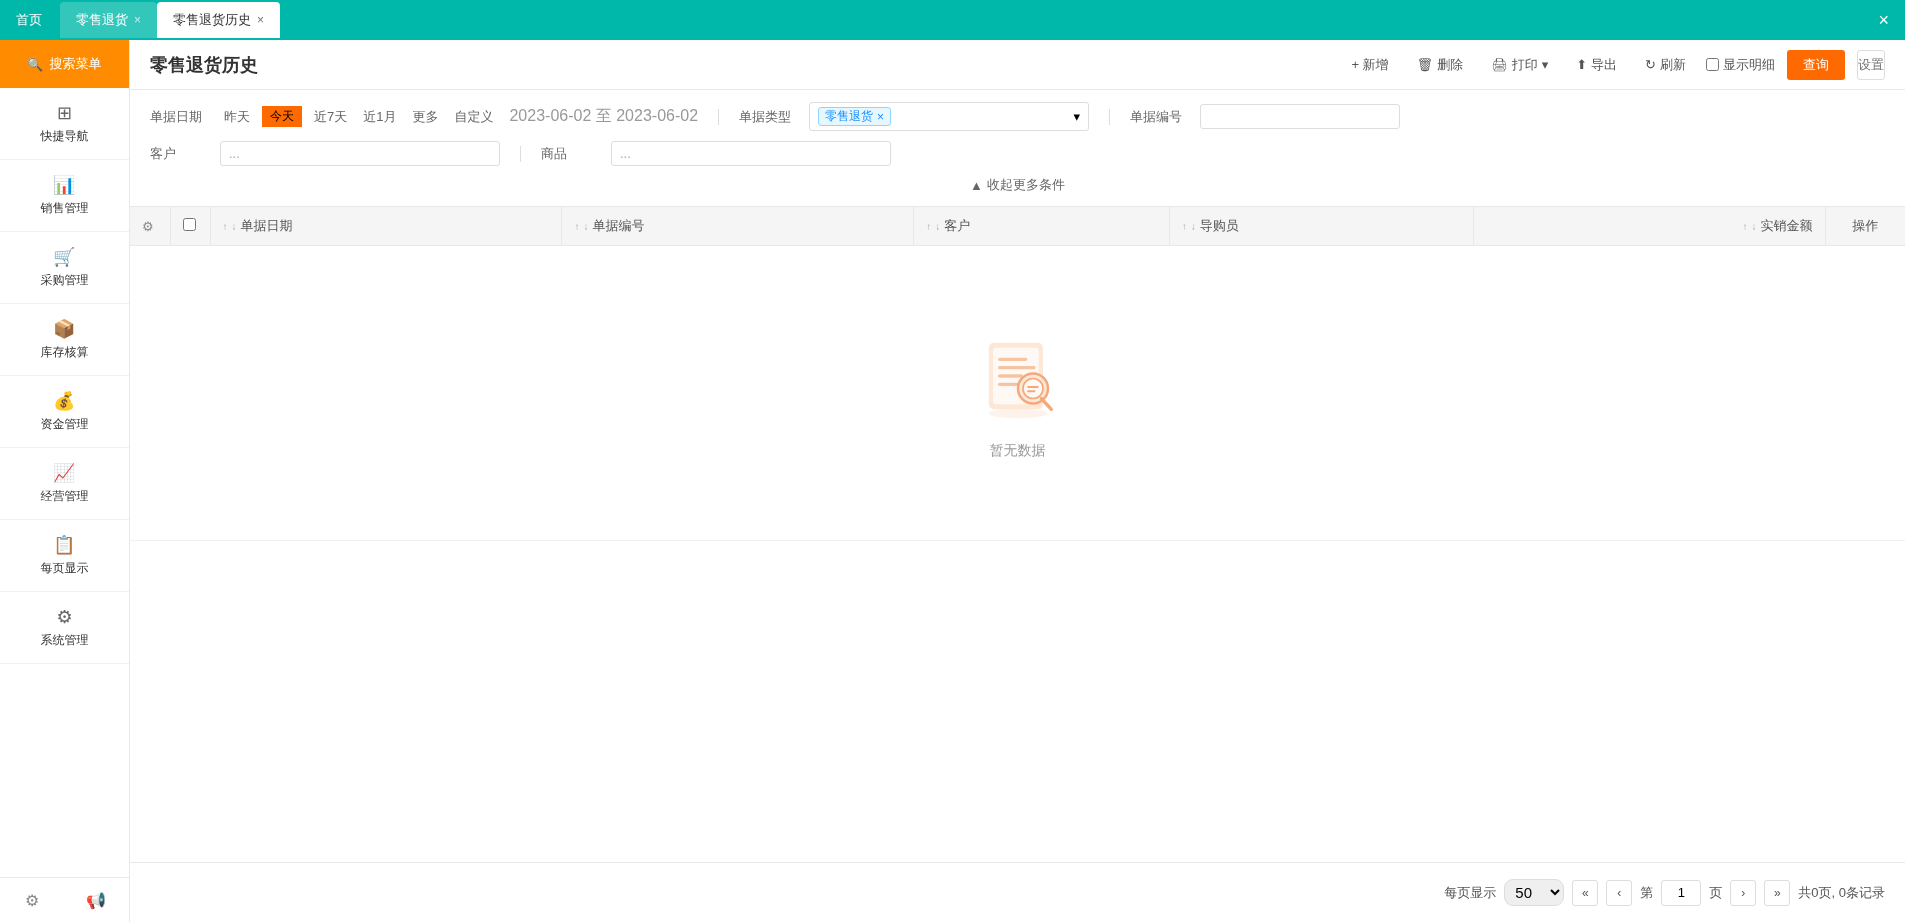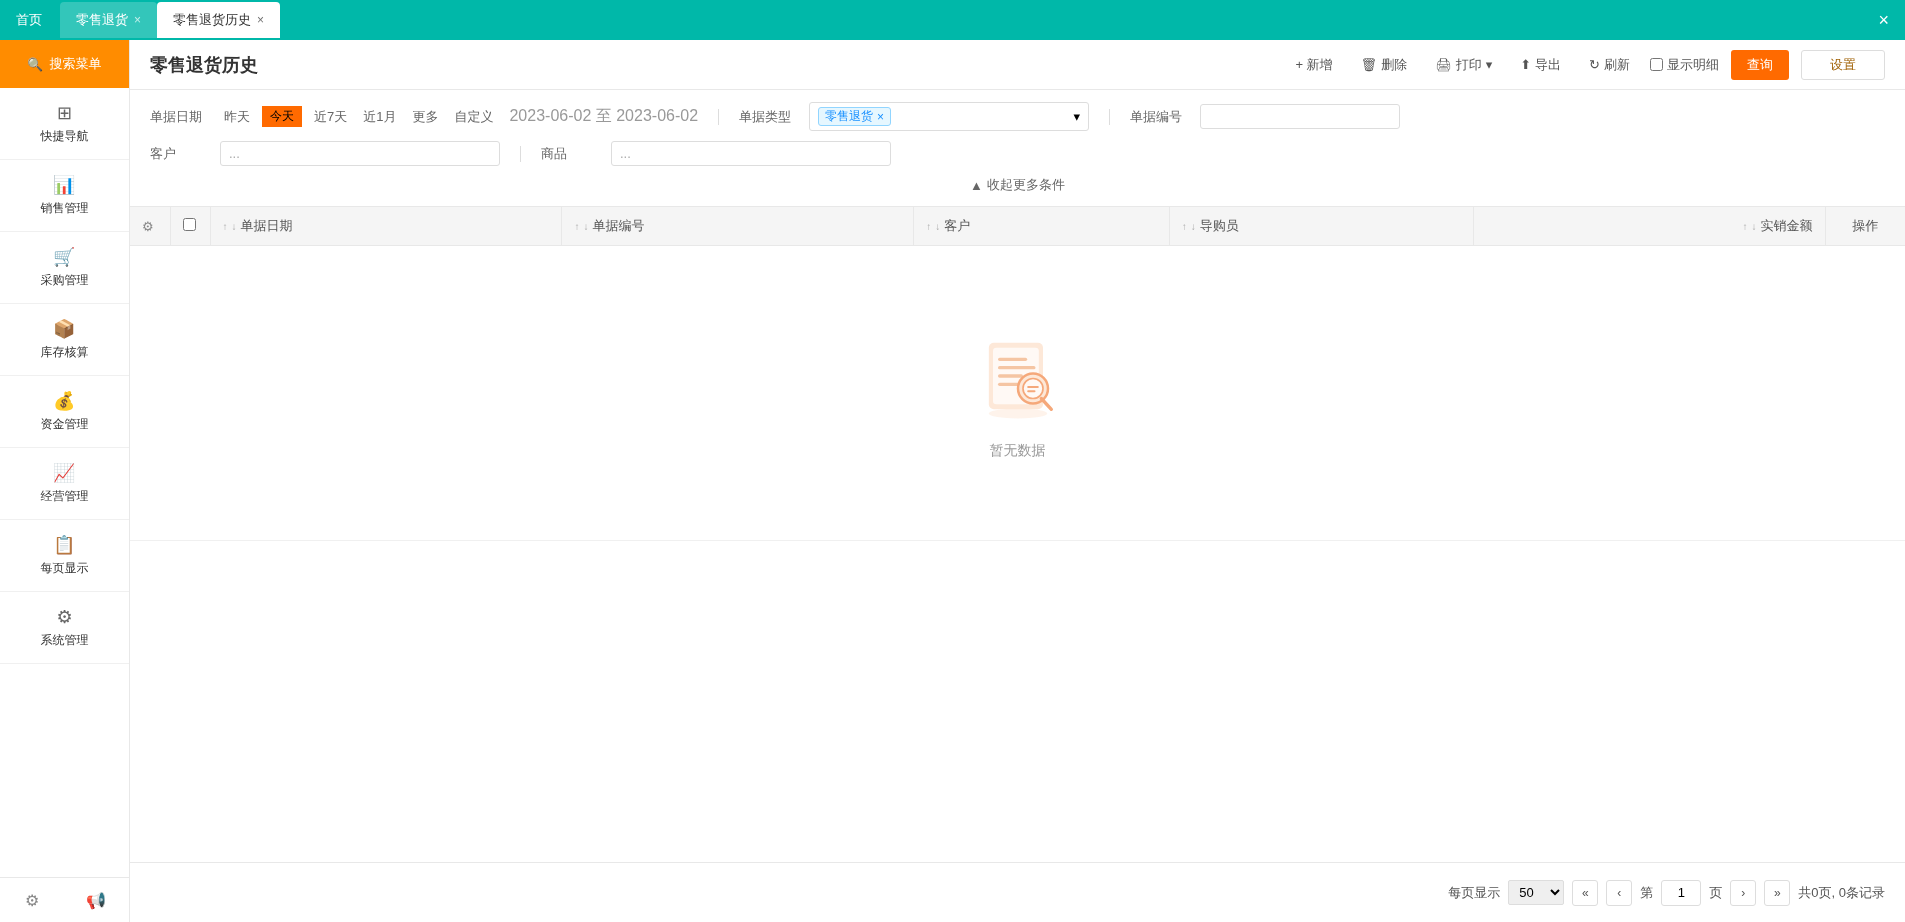--- a/index.html
+++ b/index.html
@@ -156,23 +156,23 @@
       background: #ff6a00;
       color: #fff;
       border: none;
       padding: 6px 16px;
       border-radius: 3px;
       cursor: pointer;
       font-size: 13px;
     }
     .btn-settings {
       background: #fff;
-      color: #a16207;
+      color: #737373;
       border: 1px solid #ddd;
-      padding: 5px 28px;
+      padding: 5px 0;
       border-radius: 3px;
       cursor: pointer;
       font-size: 13px;
     }
     .checkbox-label {
       display: flex;
       align-items: center;
       gap: 4px;
       font-size: 13px;
       color: #555;
@@ -336,23 +336,23 @@
       align-items: center;
       justify-content: flex-end;
       padding: 0 20px;
       gap: 8px;
       font-size: 13px;
       color: #555;
       flex-shrink: 0;
     }
     .page-size-select {
       border: 1px solid #ddd;
-      border-radius: 2px;
+      border-radius: 9px;
       padding: 3px 6px;
-      font-size: 13px;
+      font-size: 15px;
       cursor: pointer;
     }
     .page-nav-btn {
       border: 1px solid #ddd;
       background: #fff;
       border-radius: 3px;
       width: 26px;
       height: 26px;
       display: flex;
       align-items: center;

